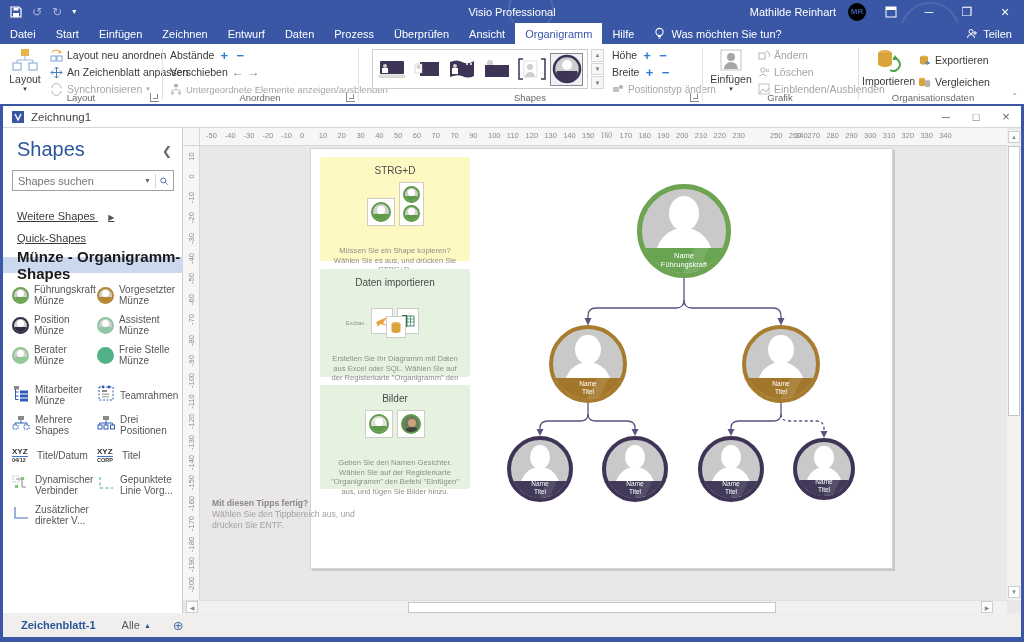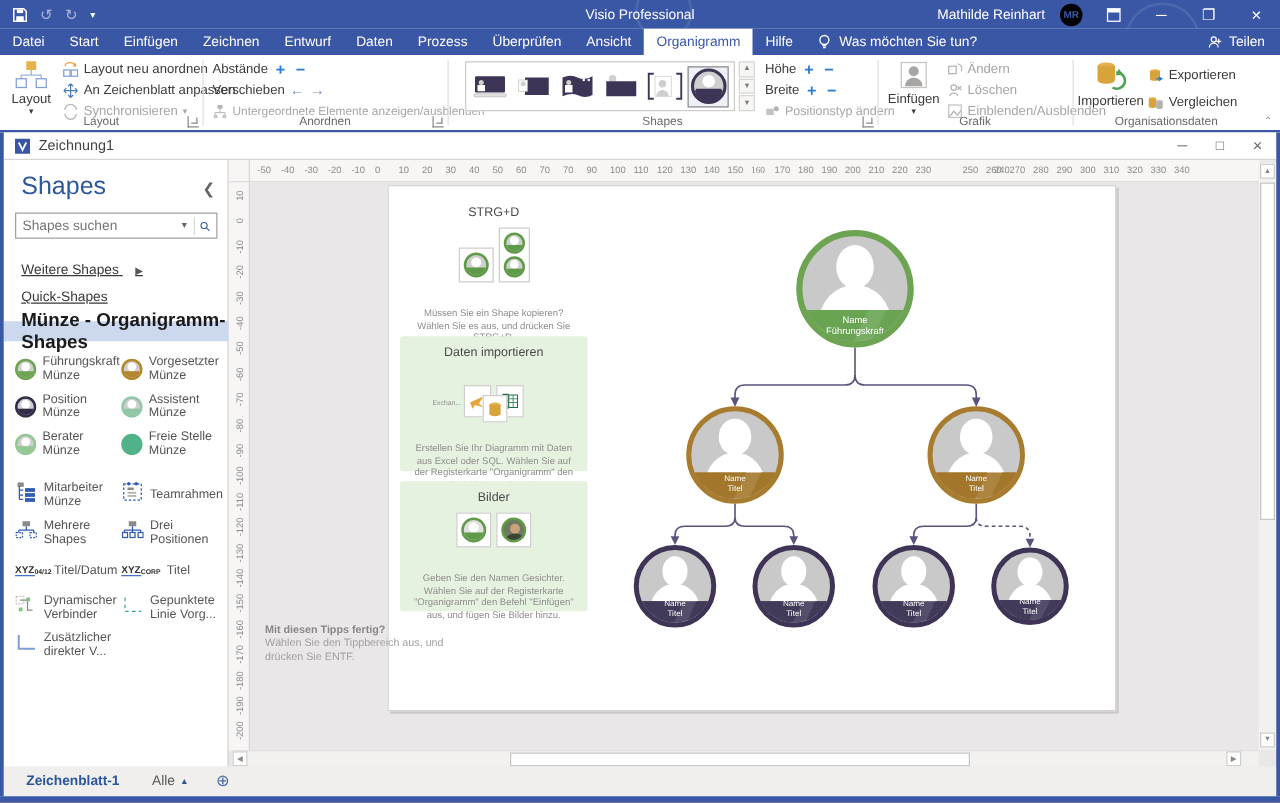--- a/index.html
+++ b/index.html
@@ -76,37 +76,37 @@
                font-weight:bold;font-size:15px;display:flex;align-items:center;padding-left:14px;}
   .stgrid{position:absolute;left:6px;top:152px;width:172px;display:flex;flex-wrap:wrap;}
   .stitem{width:85px;display:flex;align-items:center;gap:5px;padding:4px 0 4px 3px;min-height:30px;}
   .stitem.gtop{margin-top:10px;}
   .stlab{font-size:10px;line-height:11px;color:#555;}
   .mini-coin{width:17px;height:17px;min-width:17px;border-radius:50%;background:#cfcfcf;border:2px solid var(--c);
              position:relative;overflow:hidden;display:inline-block;}
   .mini-coin .mch{position:absolute;width:7px;height:7px;background:#fff;border-radius:50%;left:3px;top:1px;}
   .mini-coin .mcb{position:absolute;left:0;right:0;bottom:0;height:5px;background:var(--c);}
   .mini-coin.solid{background:var(--c);}
-  .xyz-ic{display:inline-flex;align-items:flex-end;min-width:20px;}
+  .xyz-ic{display:inline-flex;flex-direction:column;align-items:flex-start;min-width:20px;}
   .xyz-ic b{font-size:8px;color:#333;border-bottom:1.5px solid #4472c4;line-height:9px;}
   .xyz-ic em{font-size:5.5px;font-style:normal;font-weight:bold;color:#333;}
 
   
   .rcorner{position:absolute;left:180px;top:22px;width:17px;height:18px;background:#f7f6f5;border-right:1px solid #d9d7d5;border-bottom:1px solid #d9d7d5;}
   .topruler{position:absolute;left:197px;top:22px;width:807px;height:18px;background:#f7f6f5;border-bottom:1px solid #d9d7d5;overflow:hidden;}
   .rtick{position:absolute;top:3px;font-size:7.5px;color:#8a8a8a;}
   .leftruler{position:absolute;left:180px;top:40px;width:17px;height:454px;background:#f7f6f5;border-right:1px solid #d9d7d5;overflow:hidden;}
   .ltick{position:absolute;left:0;width:17px;text-align:center;font-size:7.5px;color:#8a8a8a;transform:rotate(-90deg);}
   .canvas{position:absolute;left:197px;top:40px;width:807px;height:454px;background:#e9e7e7;overflow:hidden;}
   .page{position:absolute;left:110px;top:2px;width:583px;height:421px;background:#fff;border:1px solid #d6d4d2;
         box-shadow:2px 2px 0 #cbc9c7;}
 
   
   .tip{position:absolute;left:10px;width:150px;border-radius:2px;padding:8px 8px 6px;}
-  .tip.orange{background:#ffffff;}
+  .tip.orange{background:#fef9c3;}
   .tip.green{background:#e5f2e0;}
   .tip h3{margin:0 0 6px;text-align:center;font-size:10px;color:#4a4a4a;font-weight:normal;}
   .tip p{margin:20px 0 0;text-align:center;font-size:7.6px;line-height:9.5px;color:#8f8d8b;}
   .tipcards{display:flex;justify-content:center;gap:4px;align-items:flex-end;}
   .tipcard{background:#fff;border:1px solid #cfcdcb;padding:3px;display:flex;flex-direction:column;gap:2px;align-items:center;}
   .tipfoot{position:absolute;left:12px;width:150px;font-size:8.6px;line-height:11px;}
   .tipfoot b{color:#8a8886;}
   .tipfoot span{color:#a3a19f;}
   .photo{width:20px;height:20px;border-radius:50%;background:#6b7a5e;position:relative;overflow:hidden;border:2px solid #5e9a47;}
   .photo:before{content:"";position:absolute;left:5px;top:3px;width:8px;height:8px;border-radius:50%;background:#caa27a;}

